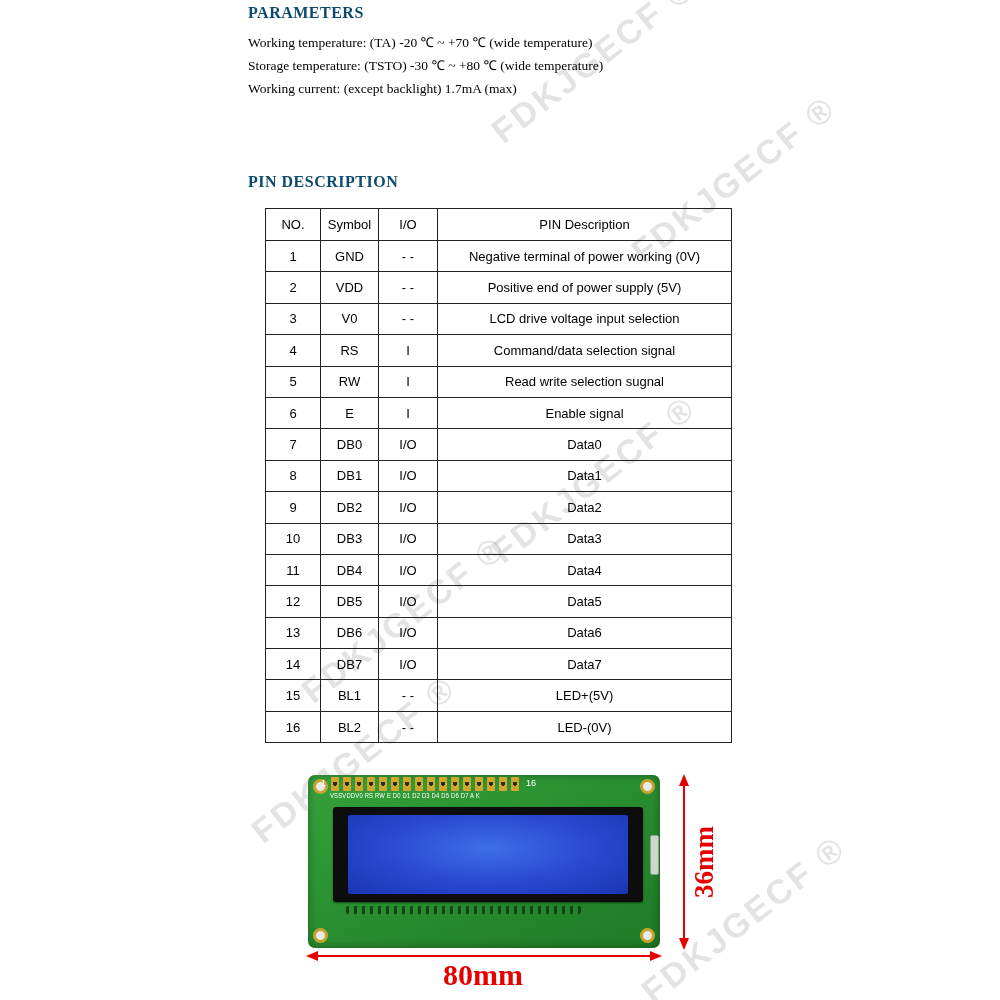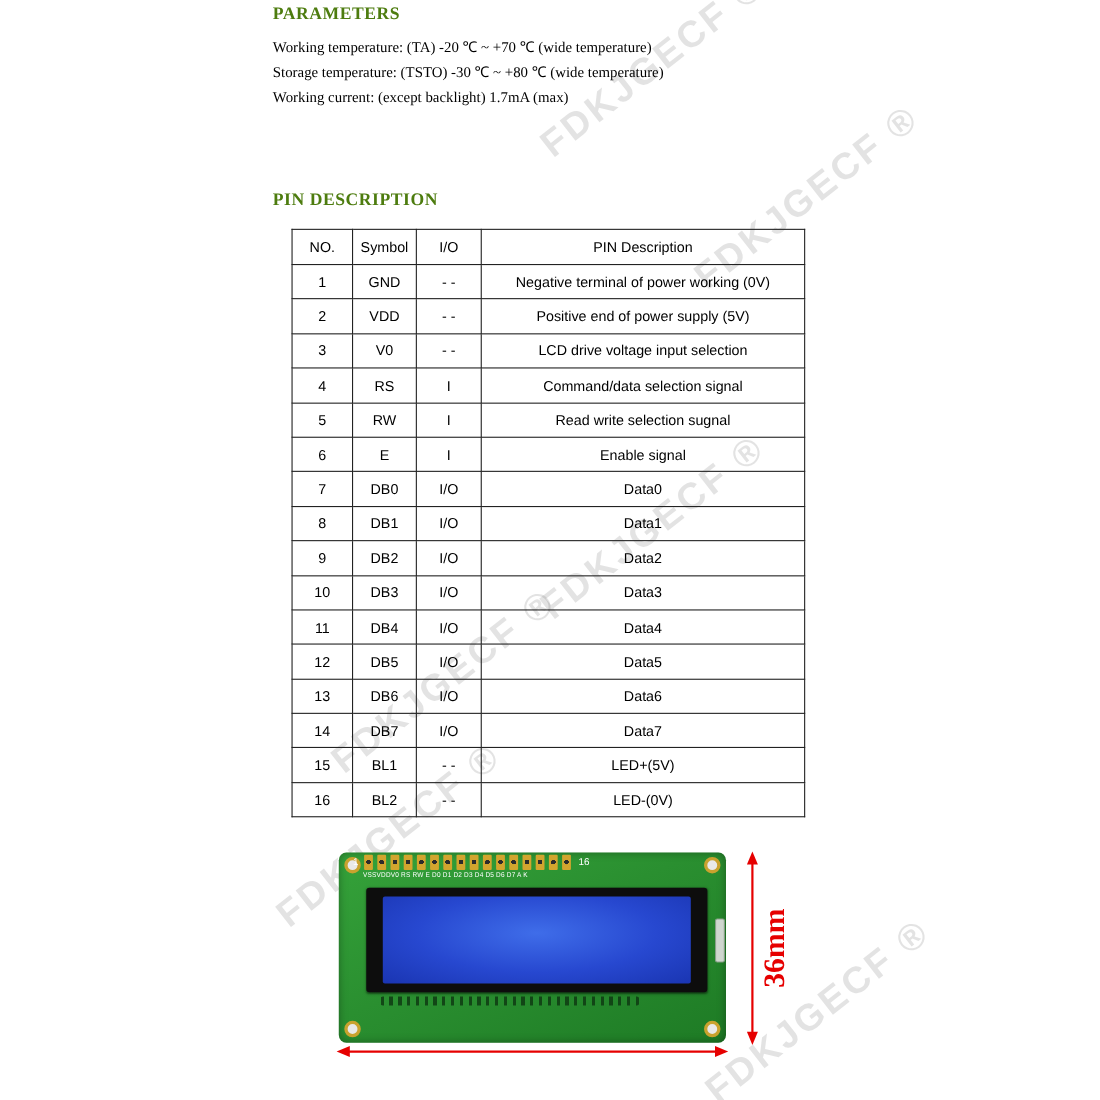--- a/index.html
+++ b/index.html
@@ -6,21 +6,21 @@
   .page{position:relative;width:1000px;height:1000px;background:#ffffff;overflow:hidden;
         font-family:"Liberation Serif",serif;color:#000;}
 
   
   .watermark{position:absolute;font-family:"Liberation Sans",sans-serif;font-weight:bold;
              font-size:34px;letter-spacing:3px;color:rgba(80,80,80,0.16);
              transform:rotate(-38deg);white-space:nowrap;z-index:0;pointer-events:none;}
 
   .content{position:absolute;z-index:1;left:0;top:0;width:100%;height:100%;}
 
-  .section-title{position:absolute;left:248px;font-size:16px;font-weight:bold;color:#4d7c0f;
+  .section-title{position:absolute;left:248px;font-size:16px;font-weight:bold;color:#0c4a6e;
                  letter-spacing:0.5px;font-family:"Liberation Serif",serif;}
   #params-title{top:4px;}
   #pin-title{top:173px;}
 
   .param-list{position:absolute;left:248px;top:31px;}
   .param-line{font-size:13.5px;line-height:23.2px;white-space:nowrap;}
 
   table.pin-table{position:absolute;left:265px;top:208px;border-collapse:collapse;z-index:1;
                   font-family:"Liberation Sans",sans-serif;font-size:13px;}
   .pin-table th,.pin-table td{border:1px solid #222;text-align:center;vertical-align:middle;
@@ -241,15 +241,16 @@
       <polygon points="12,2 7,14 17,14" fill="#e60000"></polygon>
       <polygon points="12,178 7,166 17,166" fill="#e60000"></polygon>
     </svg>
     <div class="dim-label" id="dim-height-label">36mm</div>
 
     <svg class="dim-svg" style="left:304px;top:944px;" width="360" height="24">
       <line x1="10" y1="12" x2="350" y2="12" stroke="#e60000" stroke-width="2"></line>
       <polygon points="2,12 14,7 14,17" fill="#e60000"></polygon>
       <polygon points="358,12 346,7 346,17" fill="#e60000"></polygon>
     </svg>
+    <div class="dim-label" id="dim-width-label">80mm</div>
 
   </div>
 </div>
 
 </body></html>

